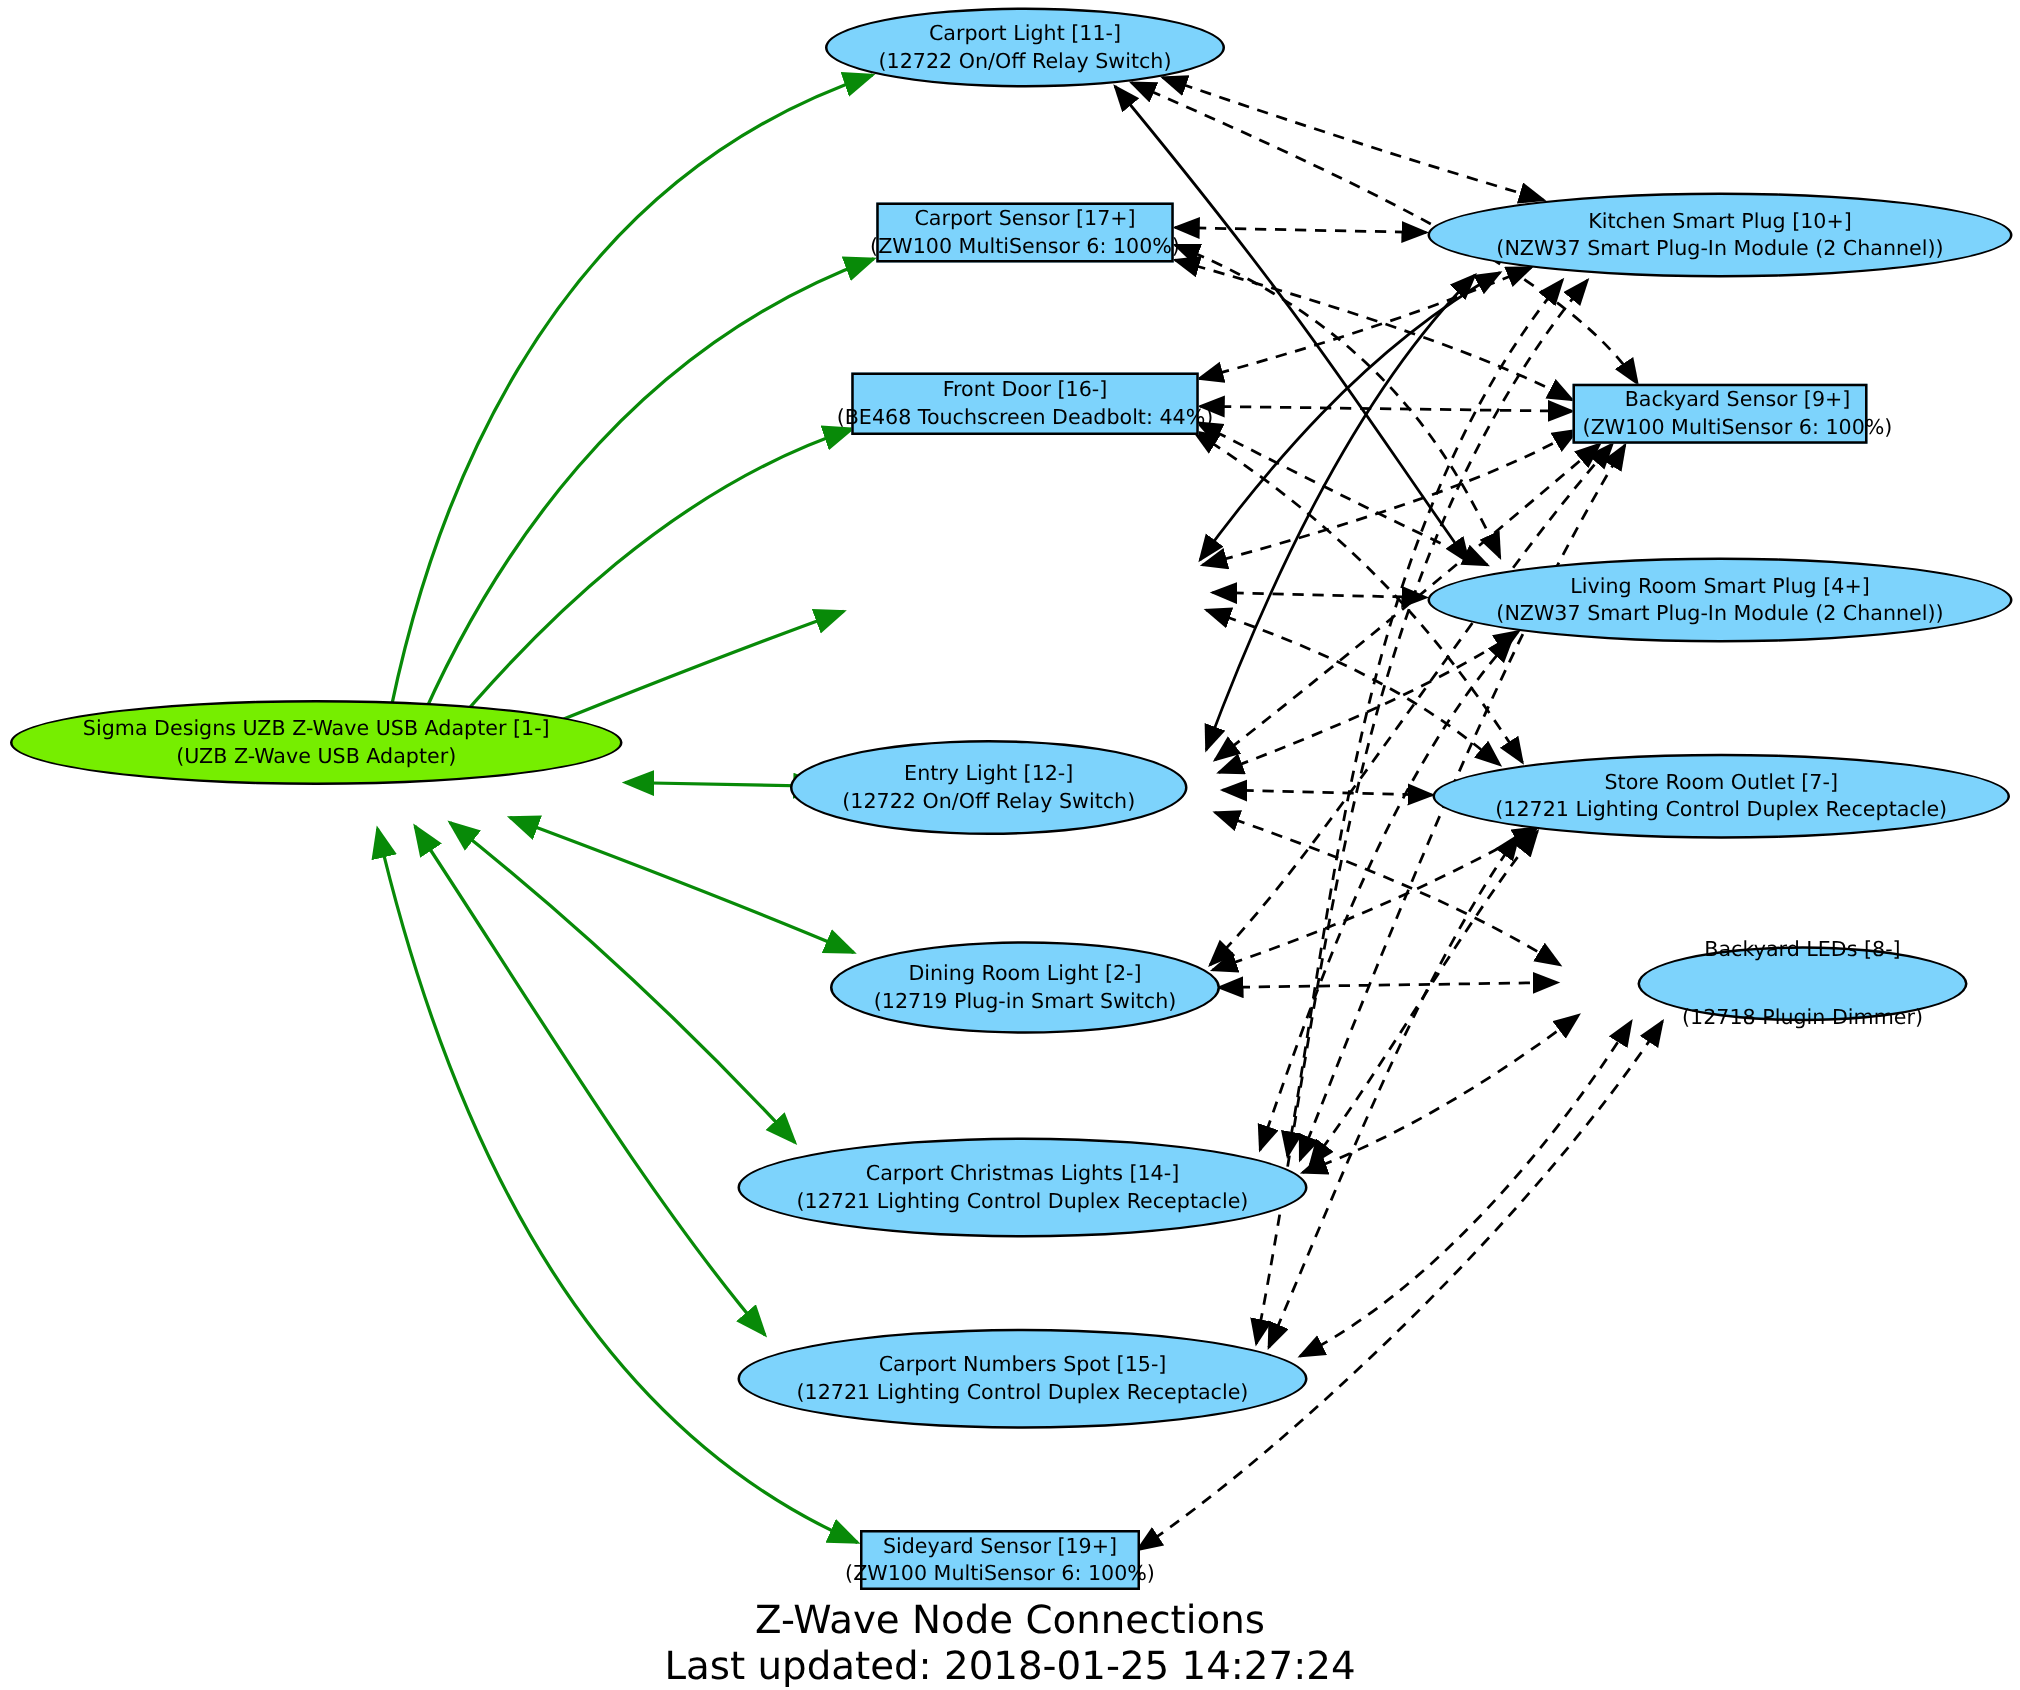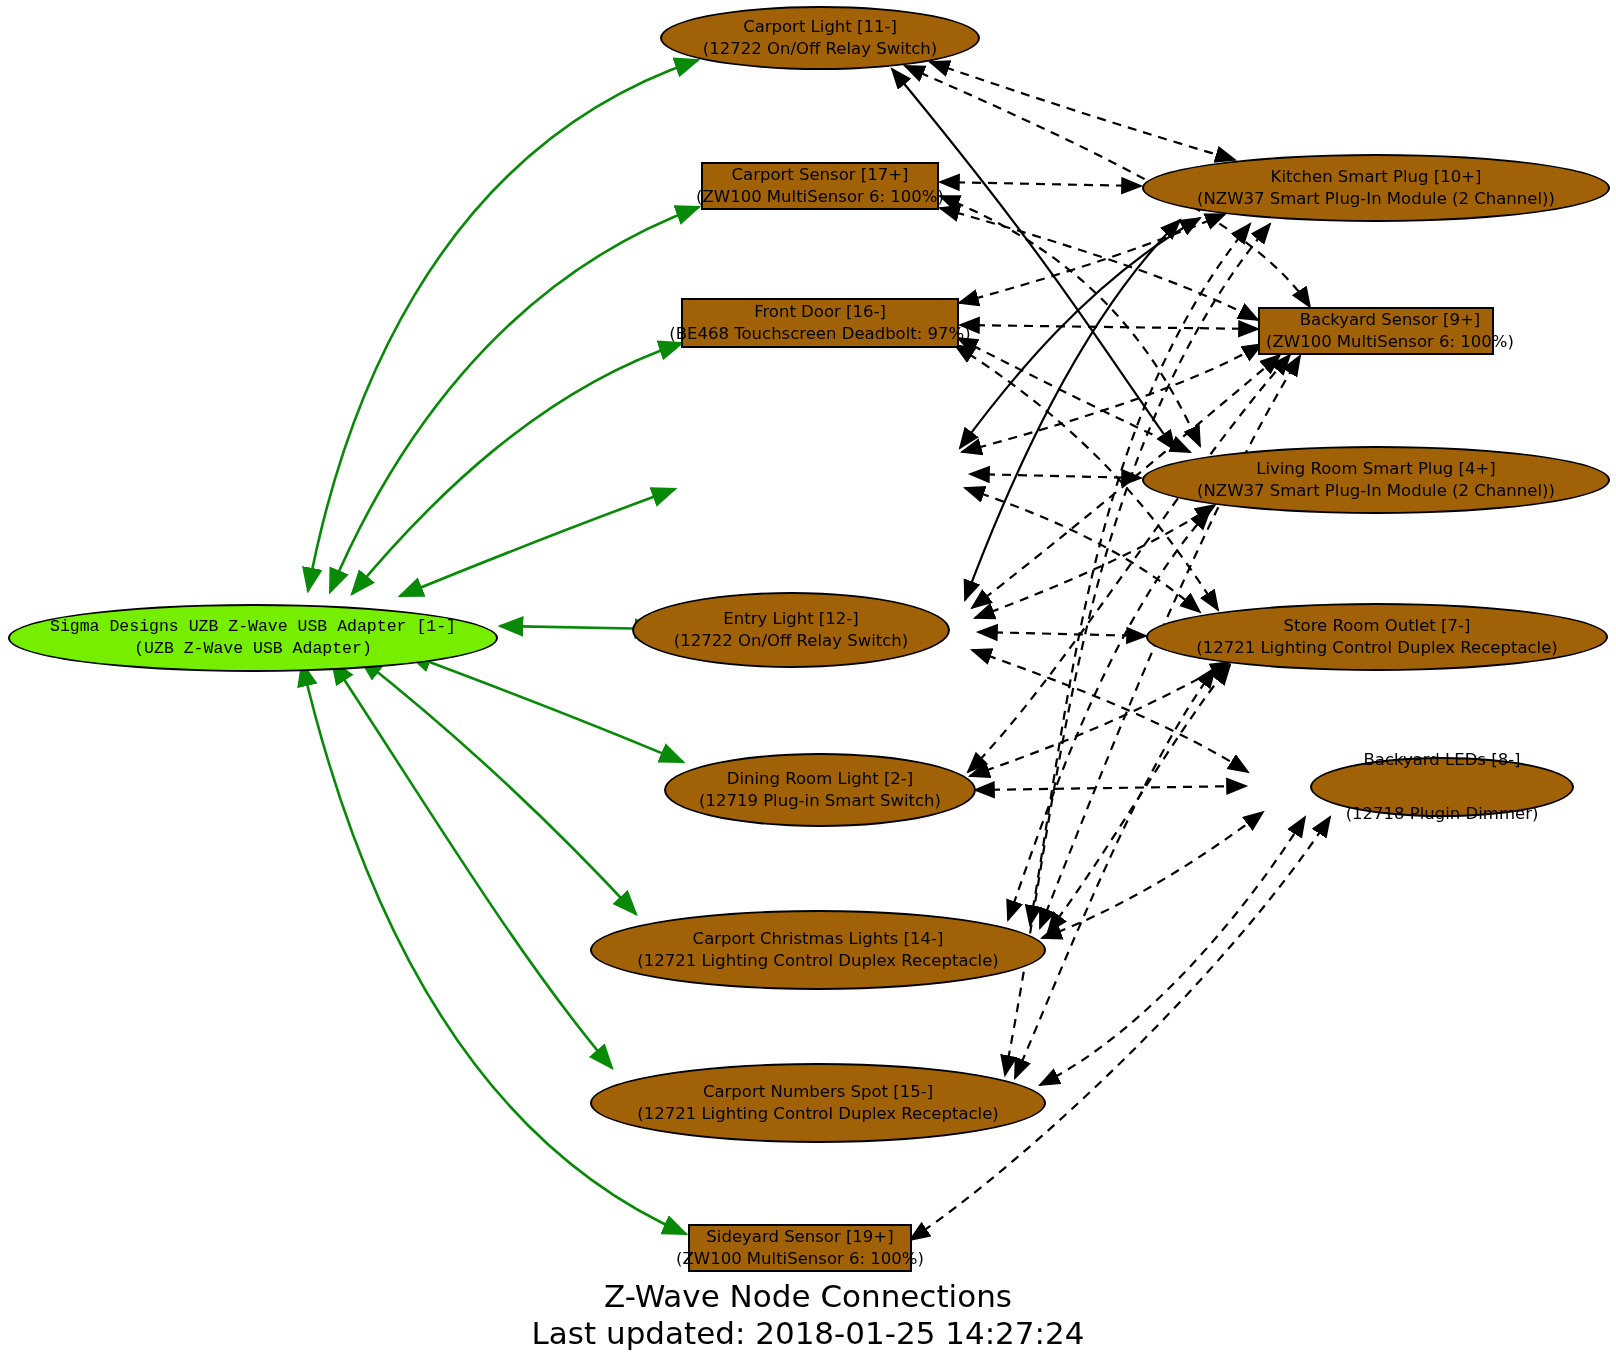--- a/index.html
+++ b/index.html
@@ -6,26 +6,26 @@
   .canvas{
     position:relative;width:1616px;height:1352px;overflow:hidden;
     font-family:"DejaVu Sans","Liberation Sans",sans-serif;color:#000;background:#fff;
   }
   svg.edges{position:absolute;left:0;top:0;z-index:1;}
   .edge{fill:none;stroke:#000;stroke-width:2.2;}
   .dashed{stroke-dasharray:9 7;}
   .hub-edge{fill:none;stroke-width:2.6;}
   .node{
     position:absolute;display:flex;flex-direction:column;align-items:center;justify-content:center;
-    background:#a16207;border:2.6px solid #000;box-sizing:border-box;text-align:center;
+    background:#7dd3fc;border:2.6px solid #000;box-sizing:border-box;text-align:center;
     font-size:16.5px;line-height:22px;white-space:nowrap;z-index:2;
   }
   .ellipse{border-radius:50%;}
   .box{border-radius:0;}
-  #n-adapter{left:8px;top:604px;width:490px;height:68px;font-family:Liberation Mono, monospace;}
+  #n-adapter{left:8px;top:560px;width:490px;height:68px;}
   #n-carport-light{left:660px;top:6px;width:320px;height:64px;}
   #n-carport-sensor{left:701px;top:162px;width:238px;height:48px;}
   #n-front-door{left:681px;top:298px;width:278px;height:50px;}
   #n-living-room{left:670px;top:436px;width:300px;height:66px;}
   #n-entry-light{left:632px;top:592px;width:318px;height:76px;}
   #n-dining-room{left:664px;top:753px;width:312px;height:74px;}
   #n-christmas{left:590px;top:910px;width:456px;height:80px;}
   #n-numbers{left:590px;top:1063px;width:456px;height:80px;}
   #n-sideyard{left:688px;top:1224px;width:224px;height:48px;}
   #n-kitchen{left:1142px;top:154px;width:468px;height:68px;}
@@ -108,21 +108,21 @@
     <div>(12722 On/Off Relay Switch)</div>
   </div>
 
   <div class="node box" id="n-carport-sensor">
     <div>Carport Sensor [17+]</div>
     <div>(ZW100 MultiSensor 6: 100%)</div>
   </div>
 
   <div class="node box" id="n-front-door">
     <div>Front Door [16-]</div>
-    <div>(BE468 Touchscreen Deadbolt: 97%)</div>
+    <div>(BE468 Touchscreen Deadbolt: 44%)</div>
   </div>
 
 
   <div class="node ellipse" id="n-entry-light">
     <div>Entry Light [12-]</div>
     <div>(12722 On/Off Relay Switch)</div>
   </div>
 
   <div class="node ellipse" id="n-dining-room">
     <div>Dining Room Light [2-]</div>

